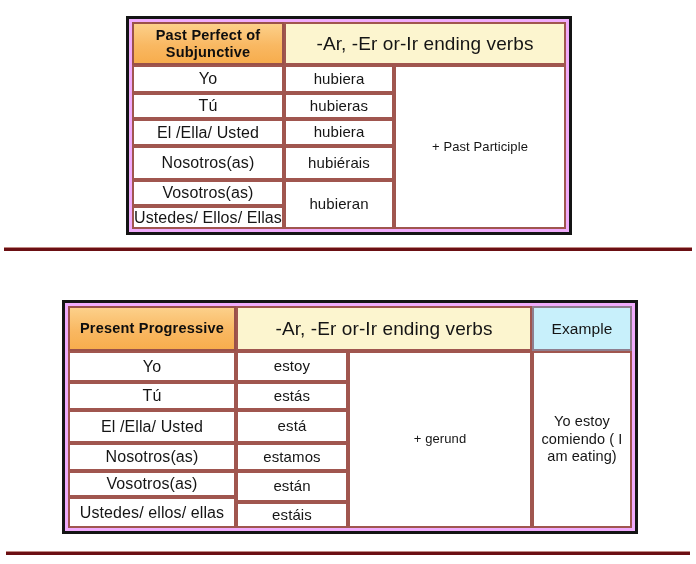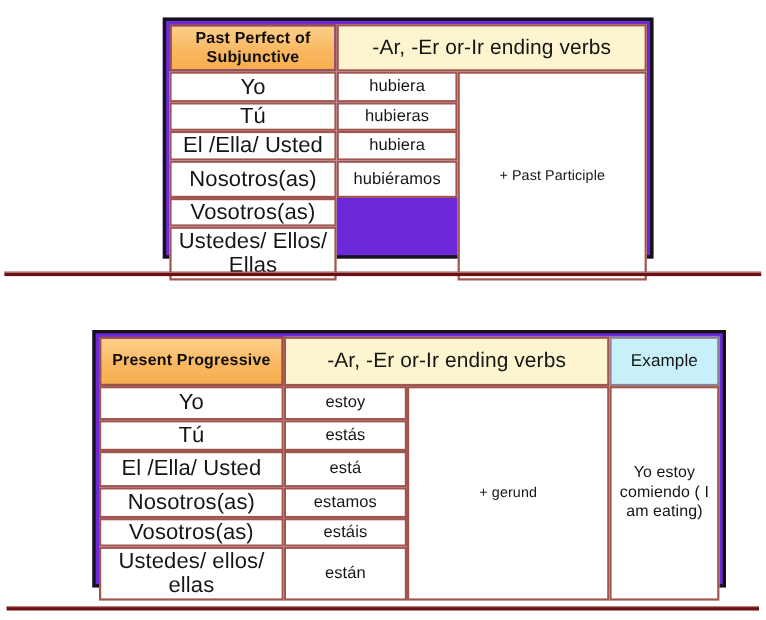--- a/index.html
+++ b/index.html
@@ -19,26 +19,25 @@
   .page {
     position: relative;
     width: 696px;
     height: 564px;
   }
 
   
   .conj-table {
     position: absolute;
     box-sizing: border-box;
-    background: #6d28d9;
+    background: #f0abfc;
     border: 3px solid #141414;
     padding: 3px;
     display: flex;
     flex-direction: column;
-    margin-left: 22px;
   }
 
   .t-header-row {
     display: flex;
     flex-direction: row;
     width: 100%;
   }
   .t-body-row {
     display: flex;
     flex-direction: row;
@@ -71,21 +70,21 @@
     display: flex;
     align-items: center;
     justify-content: center;
     text-align: center;
     line-height: 1.12;
     font-size: 14.5px;
     letter-spacing: 0.1px;
     color: #151515;
   }
 
-  .cell.pronoun   { font-size: 20px; }
+  .cell.pronoun   { font-size: 16px; }
   .cell.form      { font-size: 15px; }
 
   .cell.head-orange {
     background: linear-gradient(180deg, #fcd08a 0%, #f9b862 55%, #f7ad4d 100%);
     font-weight: bold;
     font-size: 14.5px;
     letter-spacing: 0.2px;
     color: #0e0e0e;
     border-color: #9a5149;
   }
@@ -181,21 +180,22 @@
         <div class="cell pronoun r-h3">El /Ella/ Usted</div>
         <div class="cell pronoun r-h4">Nosotros(as)</div>
         <div class="cell pronoun r-h5">Vosotros(as)</div>
         <div class="cell pronoun fill-cell">Ustedes/ Ellos/ Ellas</div>
       </div>
 
       <div class="col-mid">
         <div class="cell form r-h1">hubiera</div>
         <div class="cell form r-h2">hubieras</div>
         <div class="cell form r-h3">hubiera</div>
-        <div class="cell form r-h4">hubiéramos</div>
+        <div class="cell form r-h4">hubiérais</div>
+        <div class="cell form fill-cell">hubieran</div>
       </div>
 
       <div class="col-fill">
         <div class="cell big-note fill-cell">+ Past Participle</div>
       </div>
 
     </div>
   </div>
 
   <div class="divider" id="divider-top"></div>
@@ -223,22 +223,22 @@
         <div class="cell pronoun p2-r4">Nosotros(as)</div>
         <div class="cell pronoun p2-r5">Vosotros(as)</div>
         <div class="cell pronoun fill-cell">Ustedes/ ellos/ ellas</div>
       </div>
 
       <div class="col-mid">
         <div class="cell form p2-r1">estoy</div>
         <div class="cell form p2-r2">estás</div>
         <div class="cell form p2-r3">está</div>
         <div class="cell form p2-r4">estamos</div>
+        <div class="cell form fill-cell">están</div>
         <div class="cell form p2-r5">estáis</div>
-        <div class="cell form fill-cell">están</div>
       </div>
 
       <div class="col-fill">
         <div class="cell big-note fill-cell">+ gerund</div>
       </div>
 
       <div class="col-ex">
         <div class="cell example-note fill-cell">Yo estoy comiendo ( I am eating)</div>
       </div>
 

